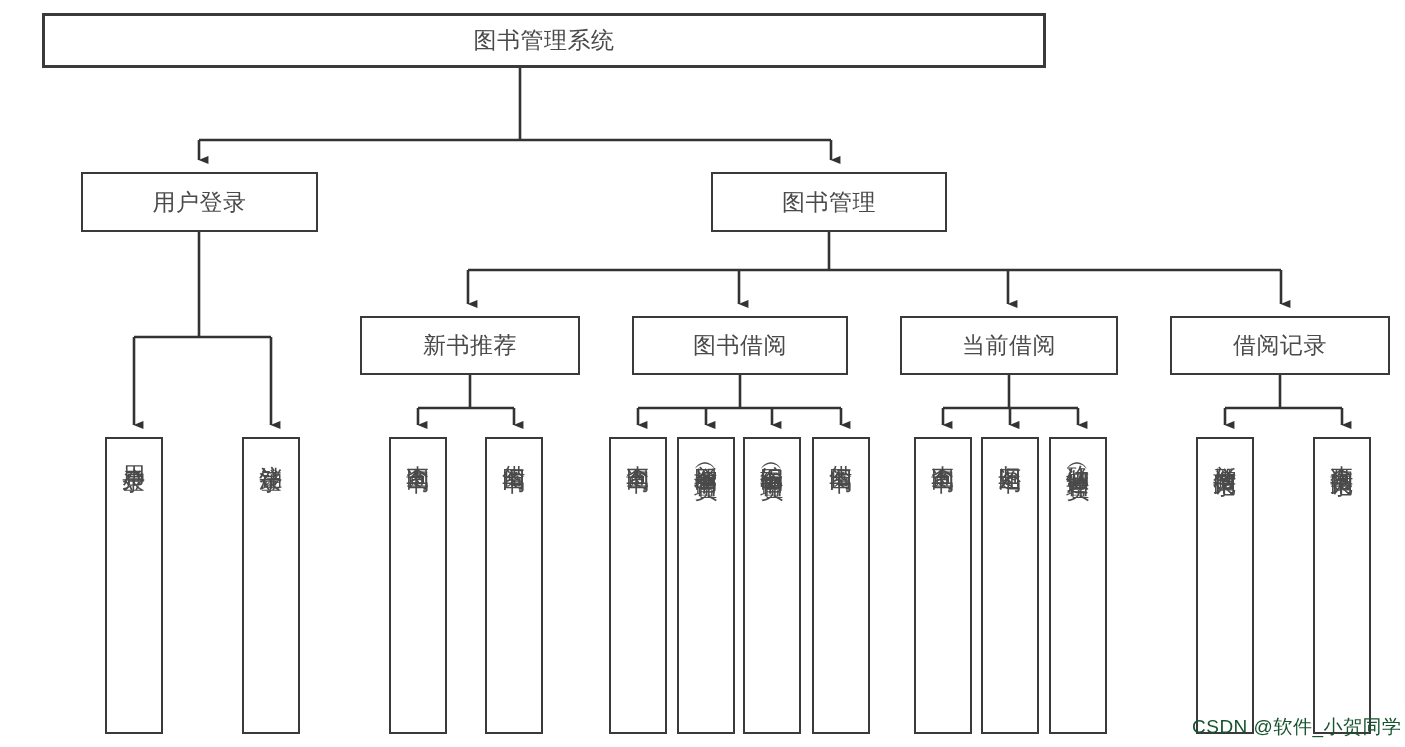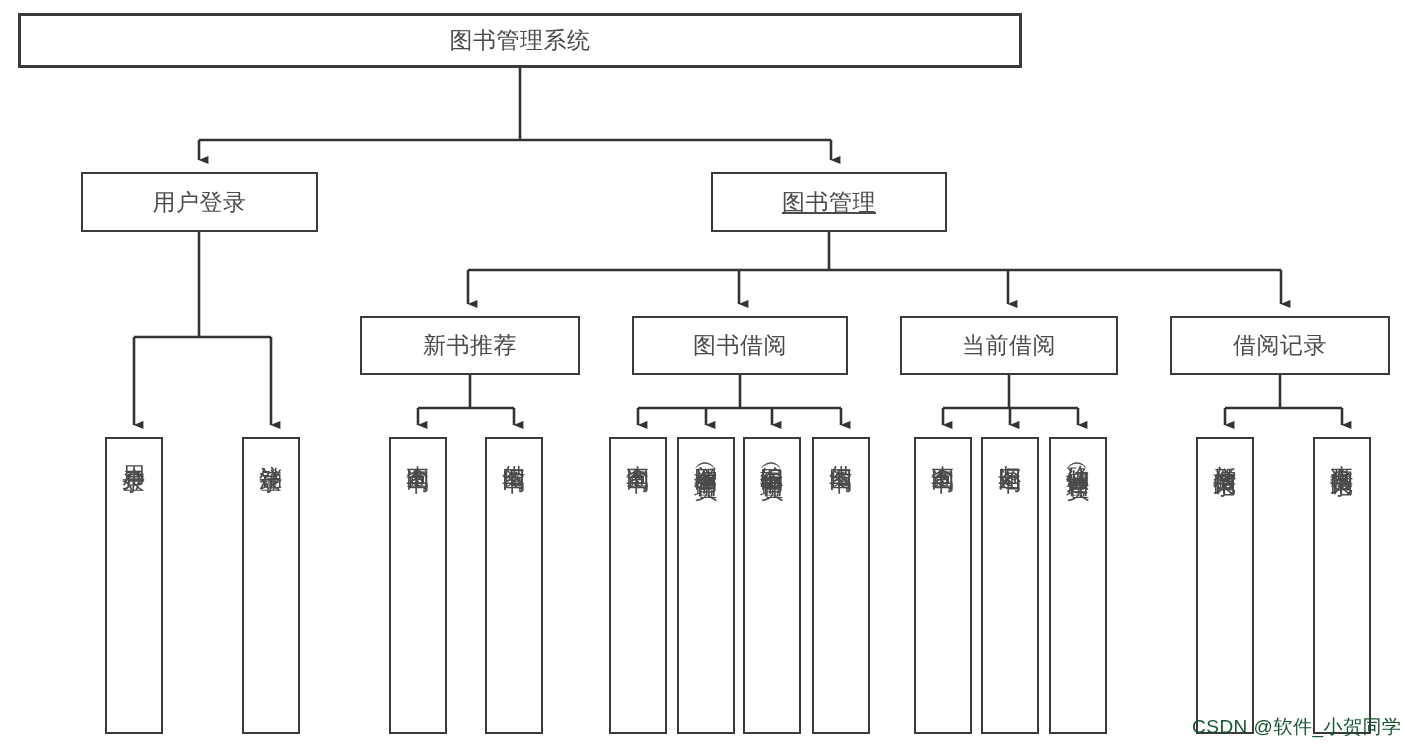--- a/index.html
+++ b/index.html
@@ -30,20 +30,21 @@
     box-sizing: border-box;
     background: #ffffff;
     border: 2px solid #3a3a3a;
     display: flex;
     align-items: center;
     justify-content: center;
     color: #4a4a4a;
   }
   .node.root {
     border-width: 3px;
+    margin-left: 24px;
   }
   .node-label {
     font-size: 23px;
     line-height: 1.15;
     color: #4a4a4a;
     letter-spacing: 0.5px;
     white-space: nowrap;
   }
   .node.leaf {
     align-items: flex-start;
@@ -127,21 +128,21 @@
     </g>
   </svg>
 
   <div class="node root" style="left:18px; top:13px; width:1004px; height:55px;">
     <span class="node-label">图书管理系统</span>
   </div>
 
   <div class="node" style="left:81px; top:172px; width:237px; height:60px;">
     <span class="node-label">用户登录</span>
   </div>
-  <div class="node" style="left:711px; top:172px; width:236px; height:60px;text-decoration:underline;">
+  <div class="node" style="left:711px; top:172px; width:236px; height:60px;">
     <span class="node-label">图书管理</span>
   </div>
 
   <div class="node" style="left:360px; top:316px; width:220px; height:59px;">
     <span class="node-label">新书推荐</span>
   </div>
   <div class="node" style="left:632px; top:316px; width:216px; height:59px;justify-content:center;">
     <span class="node-label">图书借阅</span>
   </div>
   <div class="node" style="left:900px; top:316px; width:218px; height:59px;">

